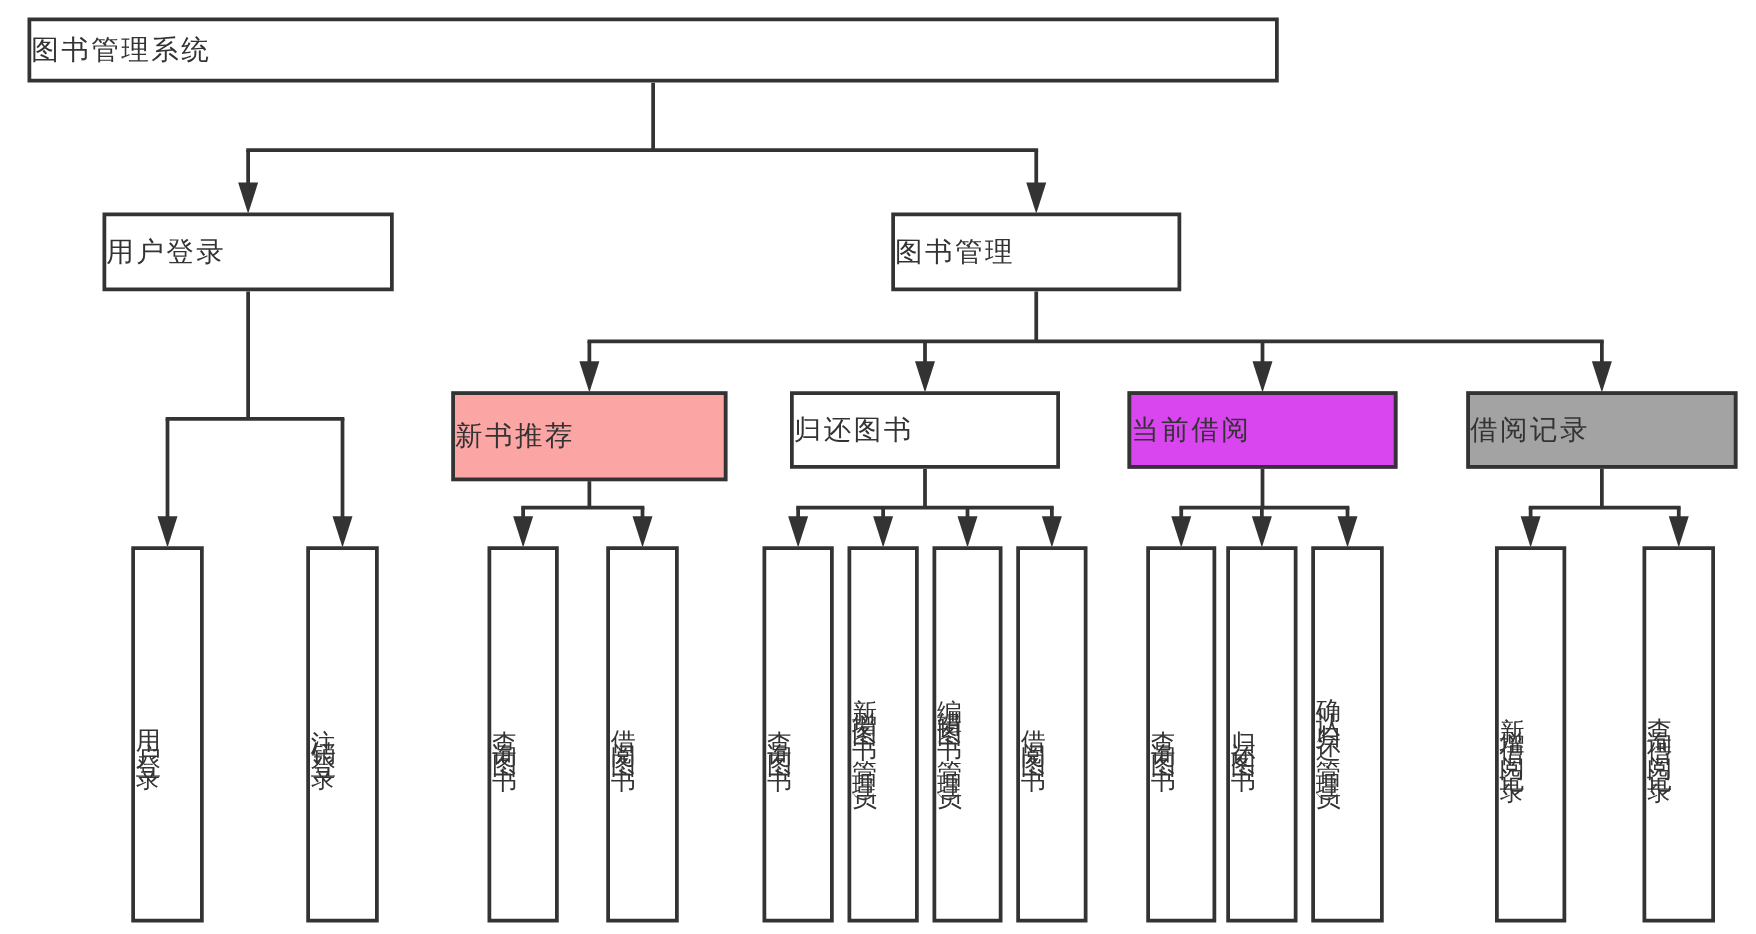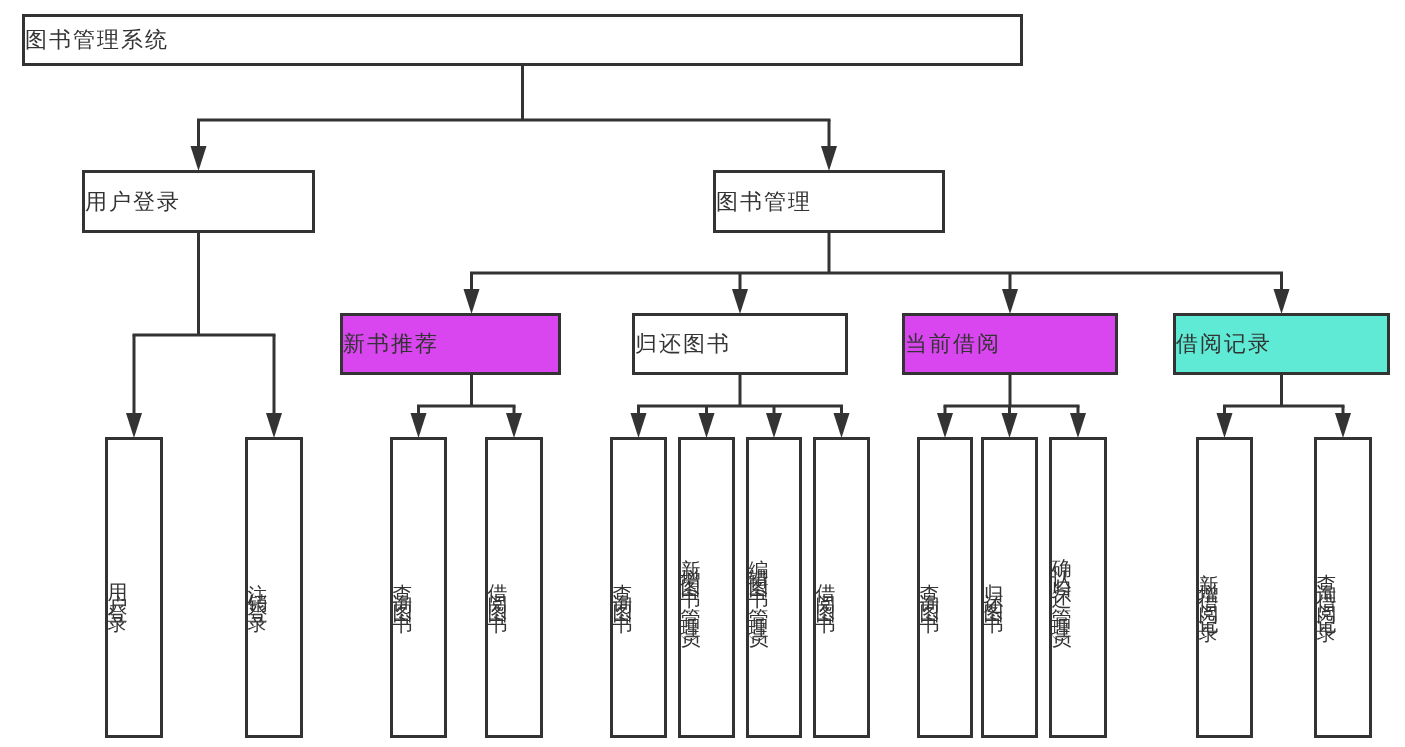--- a/index.html
+++ b/index.html
@@ -118,30 +118,30 @@
   <div id="nodes">
       <div class="node horizontal" style="left: 22px; top: 14px; width: 1001px; height: 52px; border-color: rgb(51, 51, 51); background: rgb(255, 255, 255); color: rgb(51, 51, 51);">
         <span class="label">图书管理系统</span>
       </div>
       <div class="node horizontal" style="left: 82px; top: 170px; width: 233px; height: 63px; border-color: rgb(51, 51, 51); background: rgb(255, 255, 255); color: rgb(51, 51, 51);">
         <span class="label">用户登录</span>
       </div>
       <div class="node horizontal" style="left: 713px; top: 170px; width: 232px; height: 63px; border-color: rgb(51, 51, 51); background: rgb(255, 255, 255); color: rgb(51, 51, 51);">
         <span class="label">图书管理</span>
       </div>
-      <div class="node horizontal" style="left: 340px; top: 313px; width: 221px; height: 62px; border-color: rgb(51, 51, 51); background: #d946ef; color: rgb(51, 51, 51);">
+      <div class="node horizontal" style="left: 361px; top: 313px; width: 221px; height: 72px; border-color: rgb(51, 51, 51); background: #fca5a5; color: rgb(51, 51, 51);">
         <span class="label">新书推荐</span>
       </div>
       <div class="node horizontal" style="left: 632px; top: 313px; width: 216px; height: 62px; border-color: rgb(51, 51, 51); background: rgb(255, 255, 255); color: rgb(51, 51, 51);">
         <span class="label">归还图书</span>
       </div>
       <div class="node horizontal" style="left: 902px; top: 313px; width: 216px; height: 62px; border-color: rgb(51, 51, 51); background: #d946ef; color: rgb(51, 51, 51);">
         <span class="label">当前借阅</span>
       </div>
-      <div class="node horizontal" style="left: 1173px; top: 313px; width: 217px; height: 62px; border-color: rgb(51, 51, 51); background: #5eead4; color: rgb(51, 51, 51);">
+      <div class="node horizontal" style="left: 1173px; top: 313px; width: 217px; height: 62px; border-color: rgb(51, 51, 51); background: #a3a3a3; color: rgb(51, 51, 51);">
         <span class="label">借阅记录</span>
       </div>
       <div class="node vertical" style="left: 105px; top: 437px; width: 58px; height: 301px; border-color: rgb(51, 51, 51); background: rgb(255, 255, 255); color: rgb(51, 51, 51);">
         <span class="label">用户登录</span>
       </div>
       <div class="node vertical" style="left: 245px; top: 437px; width: 58px; height: 301px; border-color: rgb(51, 51, 51); background: rgb(255, 255, 255); color: rgb(51, 51, 51);">
         <span class="label">注销登录</span>
       </div>
       <div class="node vertical" style="left: 390px; top: 437px; width: 57px; height: 301px; border-color: rgb(51, 51, 51); background: rgb(255, 255, 255); color: rgb(51, 51, 51);">
         <span class="label">查询图书</span>

